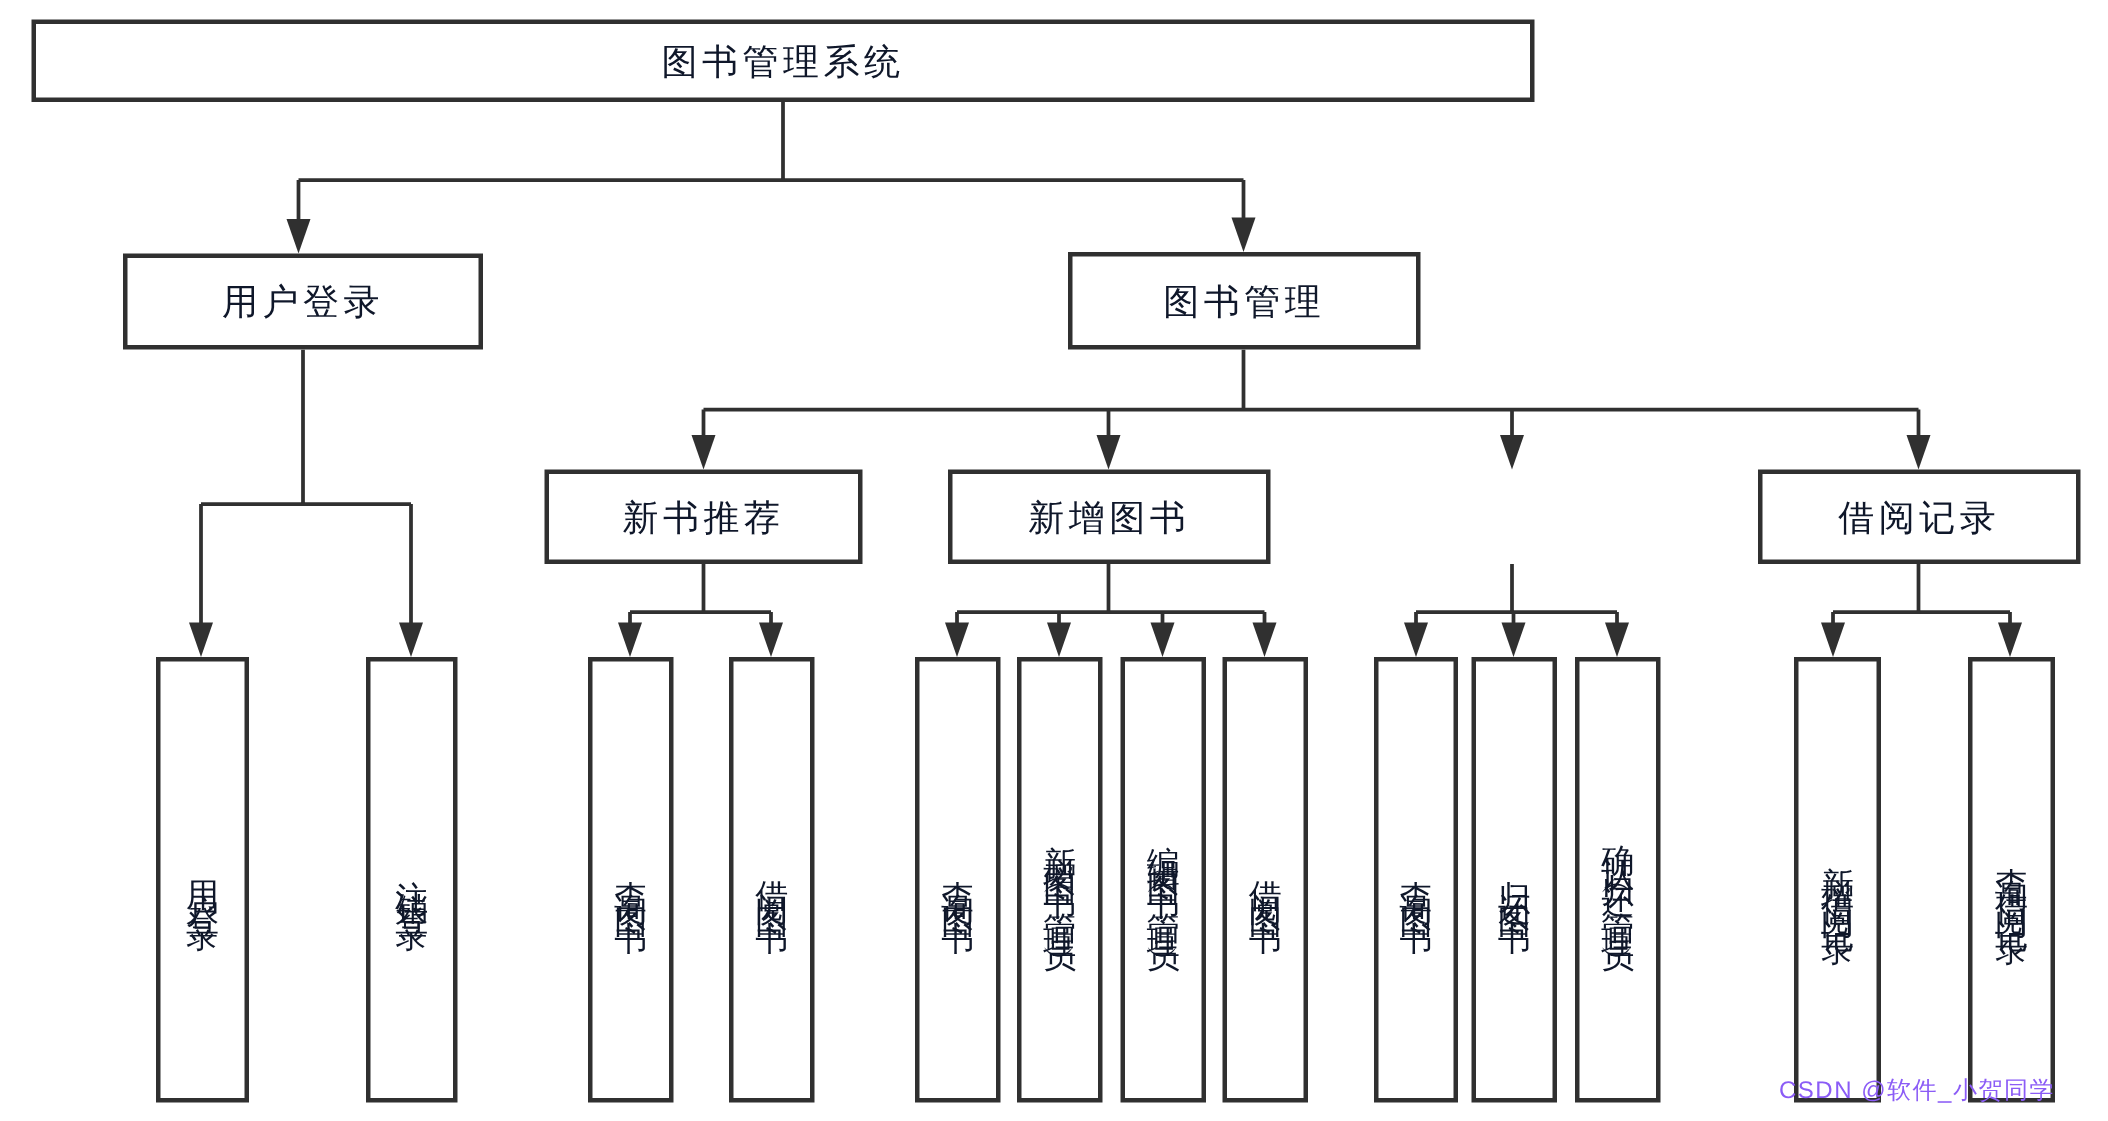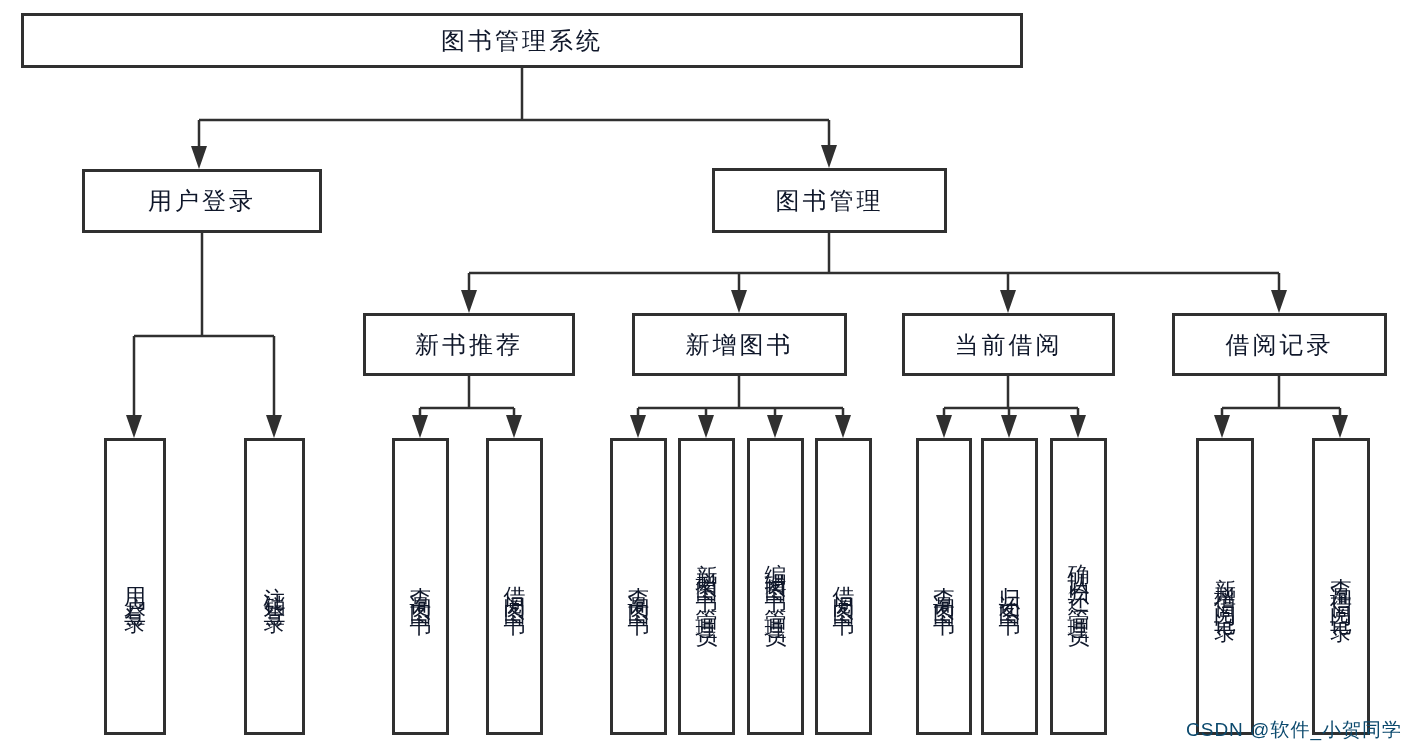--- a/index.html
+++ b/index.html
@@ -13,21 +13,21 @@
     box-sizing:border-box;display:flex;align-items:center;justify-content:center;
     color:#0f172a;z-index:2;
   }
   .hnode{font-size:24px;letter-spacing:3px;}
   .vnode{
     writing-mode:vertical-rl;text-orientation:mixed;
     font-size:22px;letter-spacing:9px;line-height:1;
   }
   .watermark{
     position:absolute;left:1186px;top:717px;z-index:6;
-    color:#0c4a6e;font-size:19px;letter-spacing:1px;white-space:nowrap;
+    color:#8b5cf6;font-size:16px;letter-spacing:1px;white-space:nowrap;
   }
 </style>
 </head>
 <body>
 
 <div class="canvas">
 
   <svg class="connectors" width="1405" height="747" viewBox="0 0 1405 747">
     <path fill="none" stroke="#303030" stroke-width="2.5" d="
       M522,68 V120 M199,120 H829 M199,120 V149 M829,120 V148
@@ -60,21 +60,20 @@
     </g>
   </svg>
 
   <div class="node hnode" style="left:21px;top:13px;width:1002px;height:55px;">图书管理系统</div>
 
   <div class="node hnode" style="left:82px;top:169px;width:240px;height:64px;">用户登录</div>
   <div class="node hnode" style="left:363px;top:313px;width:212px;height:63px;">新书推荐</div>
 
   <div class="node hnode" style="left:712px;top:168px;width:235px;height:65px;">图书管理</div>
   <div class="node hnode" style="left:632px;top:313px;width:215px;height:63px;">新增图书</div>
-  <div class="node hnode" style="left:902px;top:313px;width:213px;height:63px;">当前借阅</div>
   <div class="node hnode" style="left:1172px;top:313px;width:215px;height:63px;">借阅记录</div>
 
   <div class="node vnode" style="left:104px;top:438px;width:62px;height:297px;">用户登录</div>
   <div class="node vnode" style="left:244px;top:438px;width:61px;height:297px;">注销登录</div>
 
   <div class="node vnode" style="left:392px;top:438px;width:57px;height:297px;">查询图书</div>
   <div class="node vnode" style="left:486px;top:438px;width:57px;height:297px;">借阅图书</div>
 
   <div class="node vnode" style="left:610px;top:438px;width:57px;height:297px;">查询图书</div>
   <div class="node vnode" style="left:678px;top:438px;width:57px;height:297px;">新增图书（管理员）</div>

